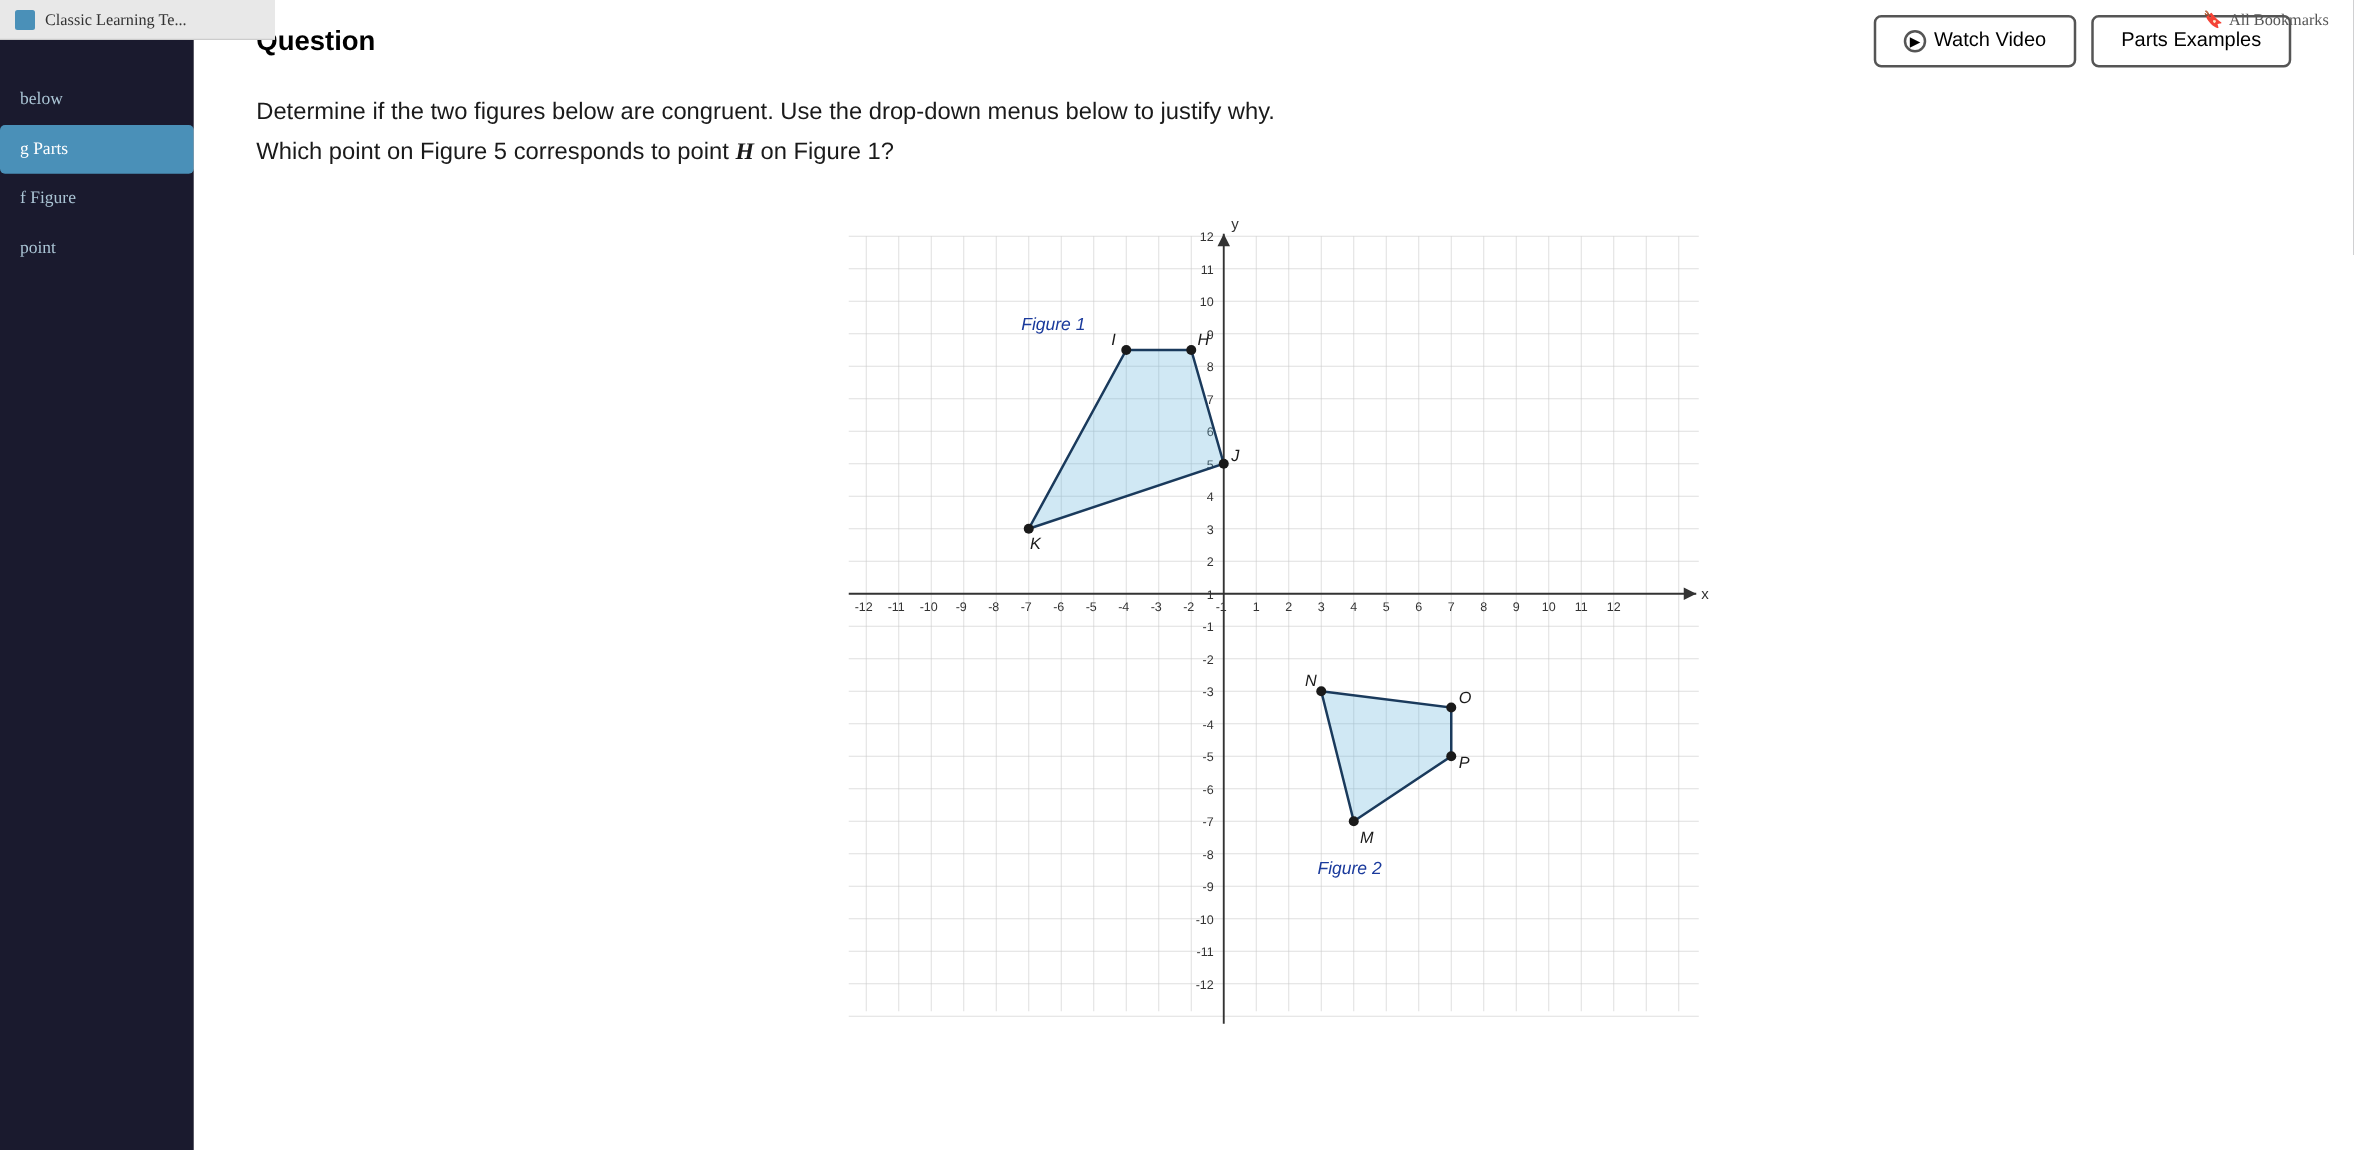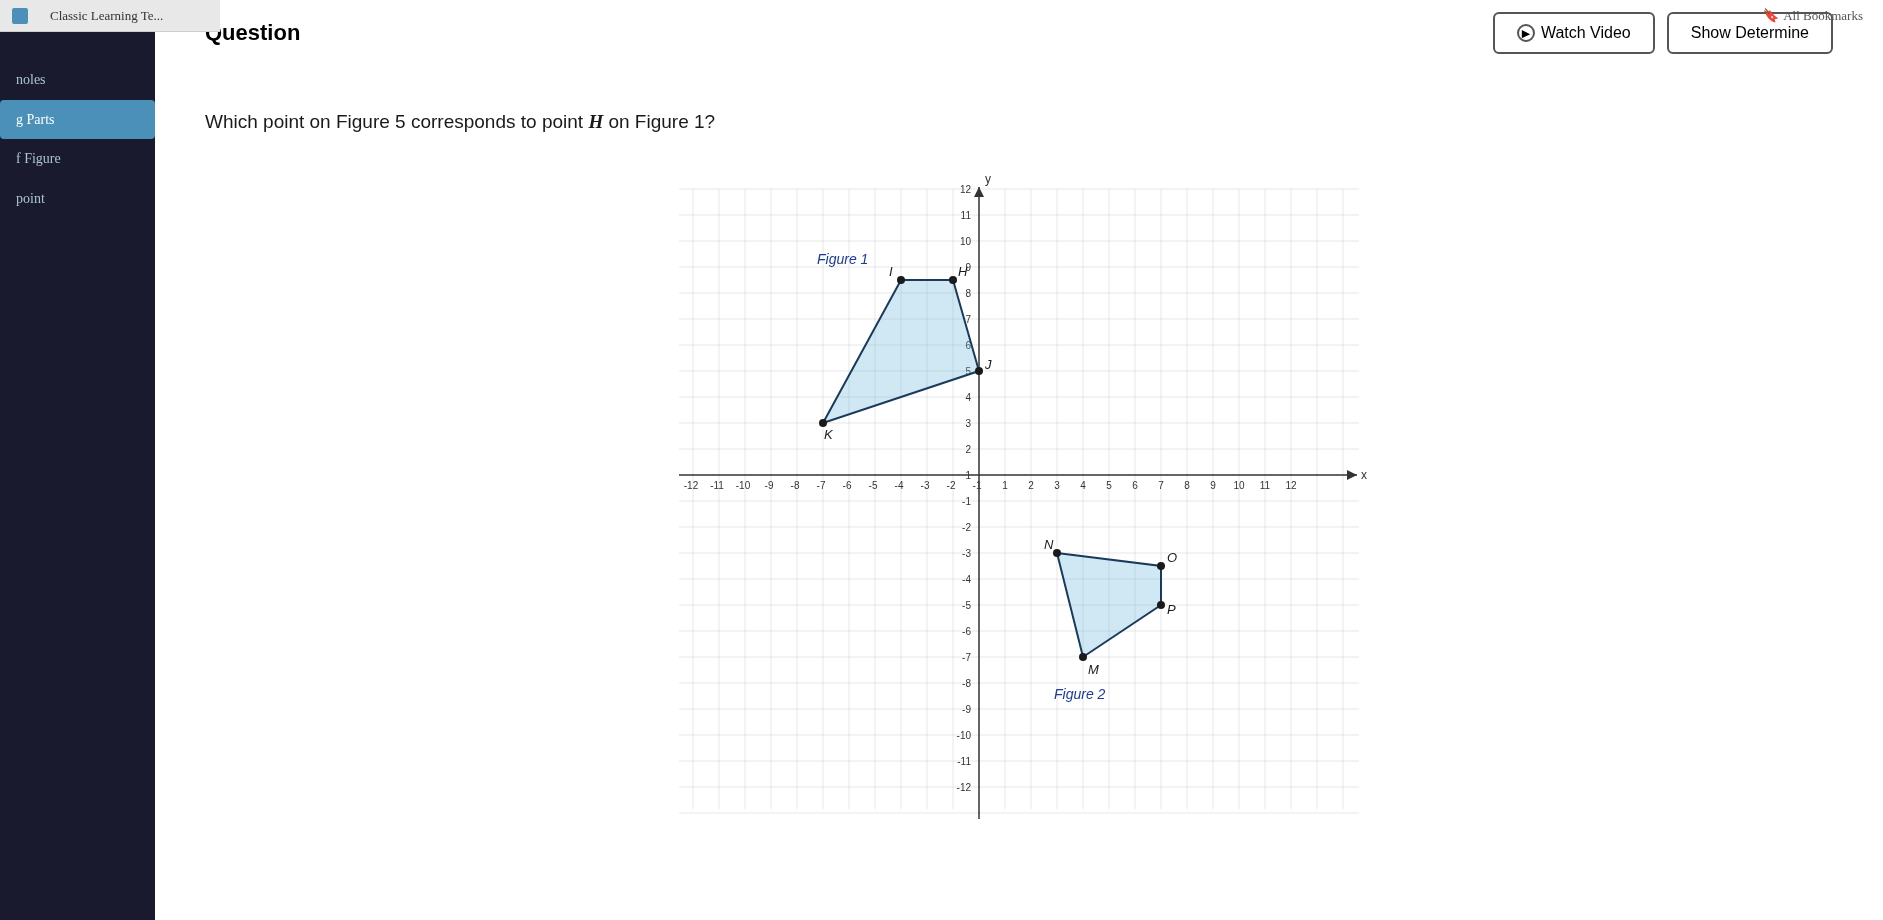--- a/index.html
+++ b/index.html
@@ -174,21 +174,21 @@
       left: 0;
       width: 220px;
       height: 32px;
       background: #e8e8e8;
       display: flex;
       align-items: center;
       padding: 0 12px;
       font-size: 13px;
       color: #333;
       border-bottom: 1px solid #ccc;
-      gap: 22px;
+      gap: 8px;
     }
 
     .tab-favicon {
       width: 16px;
       height: 16px;
       background: #4a90b8;
       border-radius: 2px;
     }
   </style>
 </head>
@@ -199,21 +199,21 @@
   <span>Classic Learning Te...</span>
 </div>
 
 <div id="bookmarks-icon">
   <span>🔖</span>
   <span>All Bookmarks</span>
 </div>
 
 <div id="sidebar">
   <div class="sidebar-item">
-    <span>noles</span>
+    <span>below</span>
   </div>
   <div class="sidebar-item active">
     <span>g Parts</span>
   </div>
   <div class="sidebar-item">
     <span>f Figure</span>
   </div>
   <div class="sidebar-item">
     <span>point</span>
   </div>
@@ -223,27 +223,27 @@
   <div id="content-area">
 
     <div id="question-header">
       <div id="question-title">Question</div>
       <div id="header-buttons">
         <button class="header-btn">
           <span class="btn-icon">▶</span>
           <span>Watch Video</span>
         </button>
         <button class="header-btn">
-          <span>Show Determine</span>
+          <span>Parts Examples</span>
         </button>
       </div>
     </div>
 
     <div id="question-text">
-      <br>
+      <span>Determine if the two figures below are congruent. Use the drop-down menus below to justify why.</span><br>
       <span>Which point on Figure 5 corresponds to point </span><span class="math-italic">H</span><span> on Figure 1?</span>
     </div>
 
     <div id="graph-container">
       <svg id="graph-svg" width="700" height="680" viewBox="0 0 700 680">
 
         <g>
 
           <line class="grid-line" x1="24" y1="20" x2="24" y2="640"></line>
           <line class="grid-line" x1="50" y1="20" x2="50" y2="640"></line>

